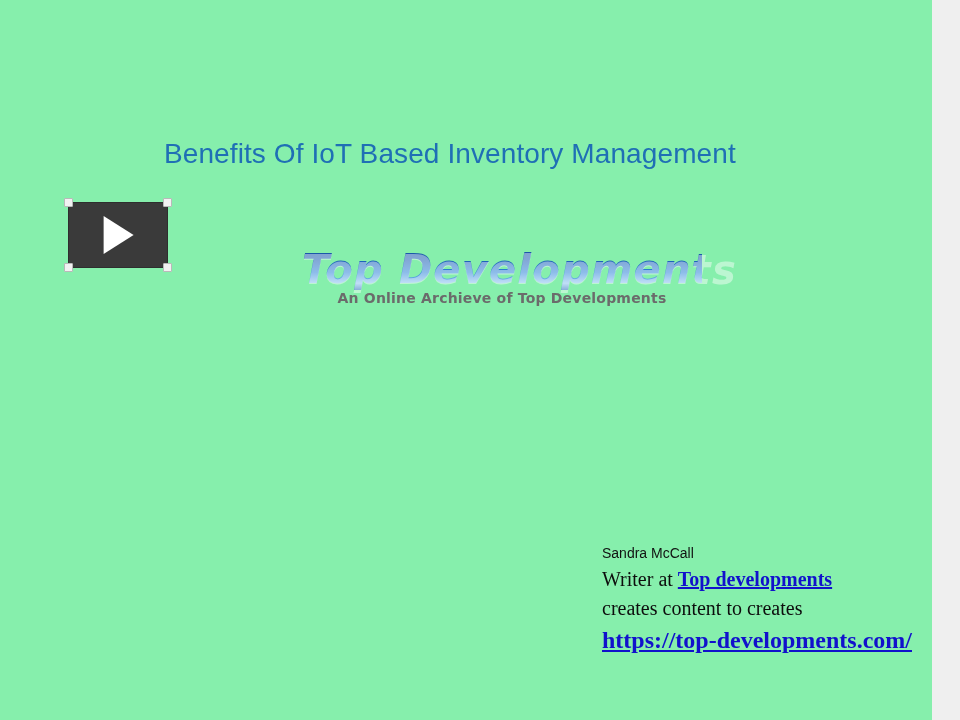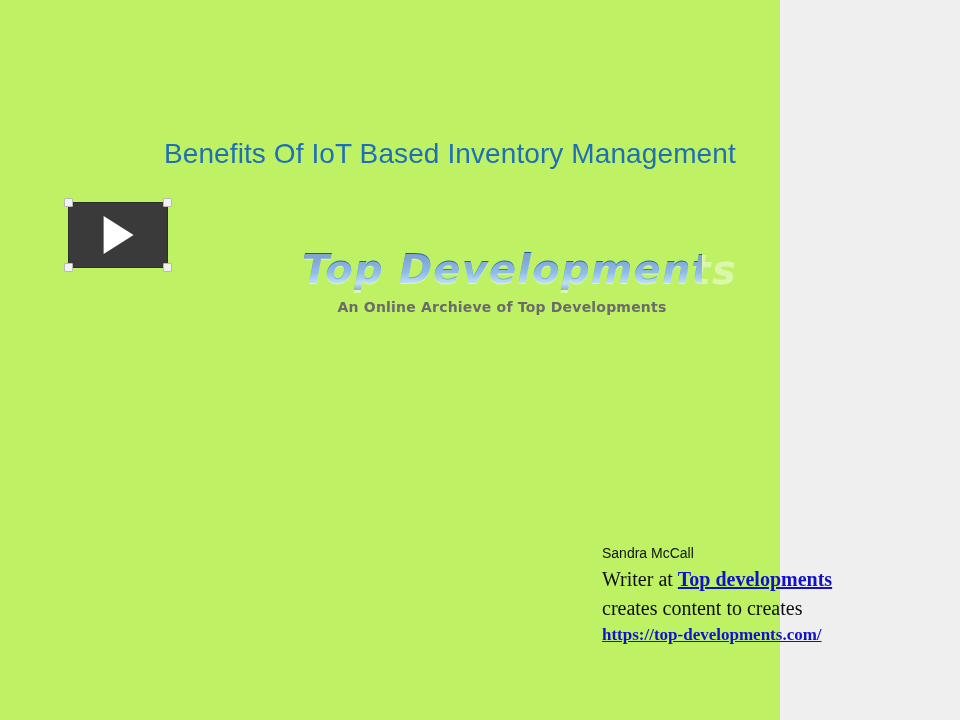--- a/index.html
+++ b/index.html
@@ -8,23 +8,23 @@
   }
   body {
     width: 960px;
     height: 720px;
     background: #efefef;
     font-family: "Liberation Sans", sans-serif;
     overflow: hidden;
   }
   .slide {
     position: relative;
-    width: 780px;
+    width: 932px;
     height: 720px;
-    background: #bef264;
+    background: #86efac;
   }
 
   
   .slide-title {
     position: absolute;
     left: 164px;
     top: 138px;
     width: 700px;
     font-family: "Liberation Sans", sans-serif;
     font-size: 28px;
@@ -99,21 +99,20 @@
                 #8dc4ef 84%,
                 #2a6fba 100%);
     -webkit-background-clip: text;
     background-clip: text;
     color: transparent;
     -webkit-text-fill-color: transparent;
     text-shadow: 0 1px 0 rgba(255,255,255,0.45);
     white-space: nowrap;
   }
   .logo-tagline {
-    margin-top: 9px;
     font-family: "DejaVu Sans", sans-serif;
     font-size: 14px;
     font-weight: 600;
     color: #6b6b6b;
     letter-spacing: 0.2px;
     white-space: nowrap;
   }
 
   
   .byline {
@@ -139,21 +138,21 @@
   .byline-link {
     font-family: "Liberation Serif", serif;
     font-weight: bold;
     color: #1111cc;
     text-decoration: underline;
     white-space: nowrap;
   }
   .byline-url {
     display: block;
     font-family: "Liberation Serif", serif;
-    font-size: 17px;
+    font-size: 24px;
     font-weight: bold;
     color: #1111cc;
     text-decoration: underline;
     line-height: 1.45;
     white-space: nowrap;
   }
 </style>
 </head>
 <body>
 

